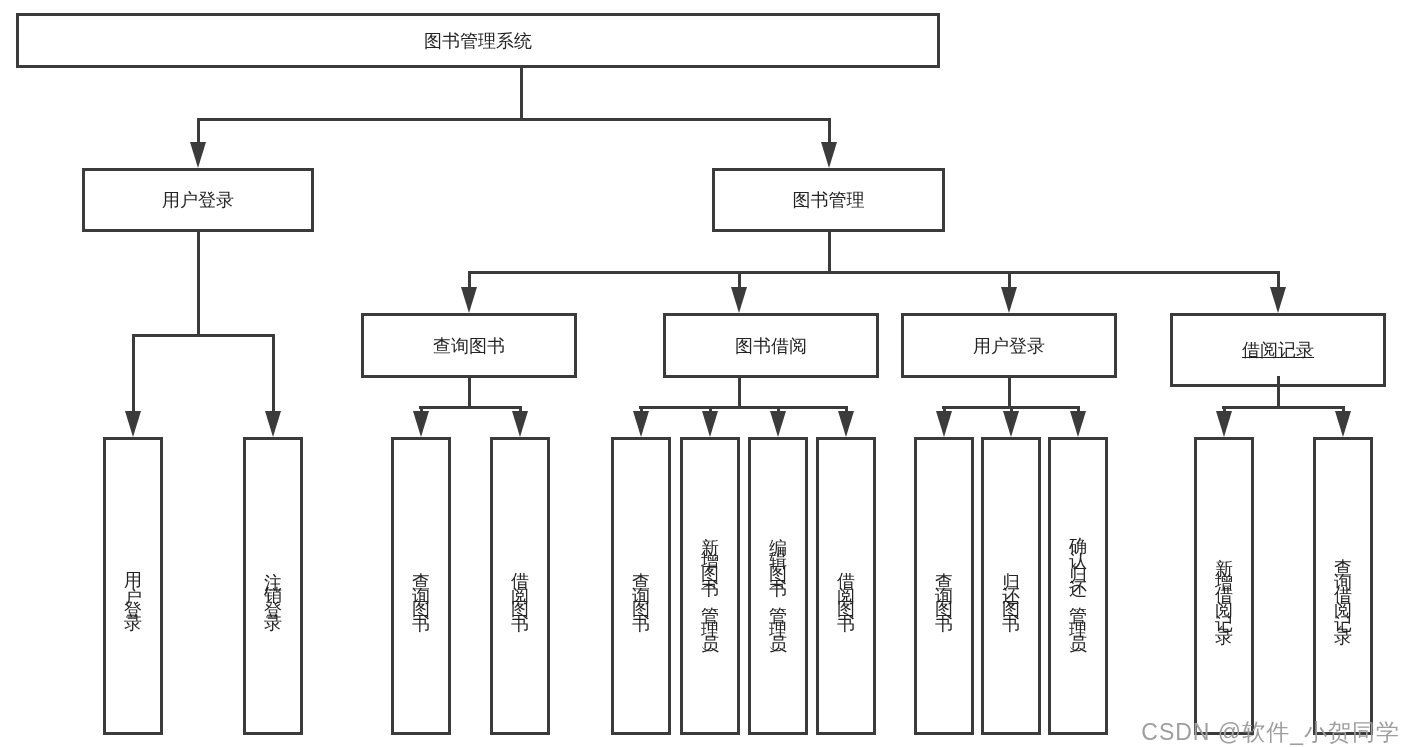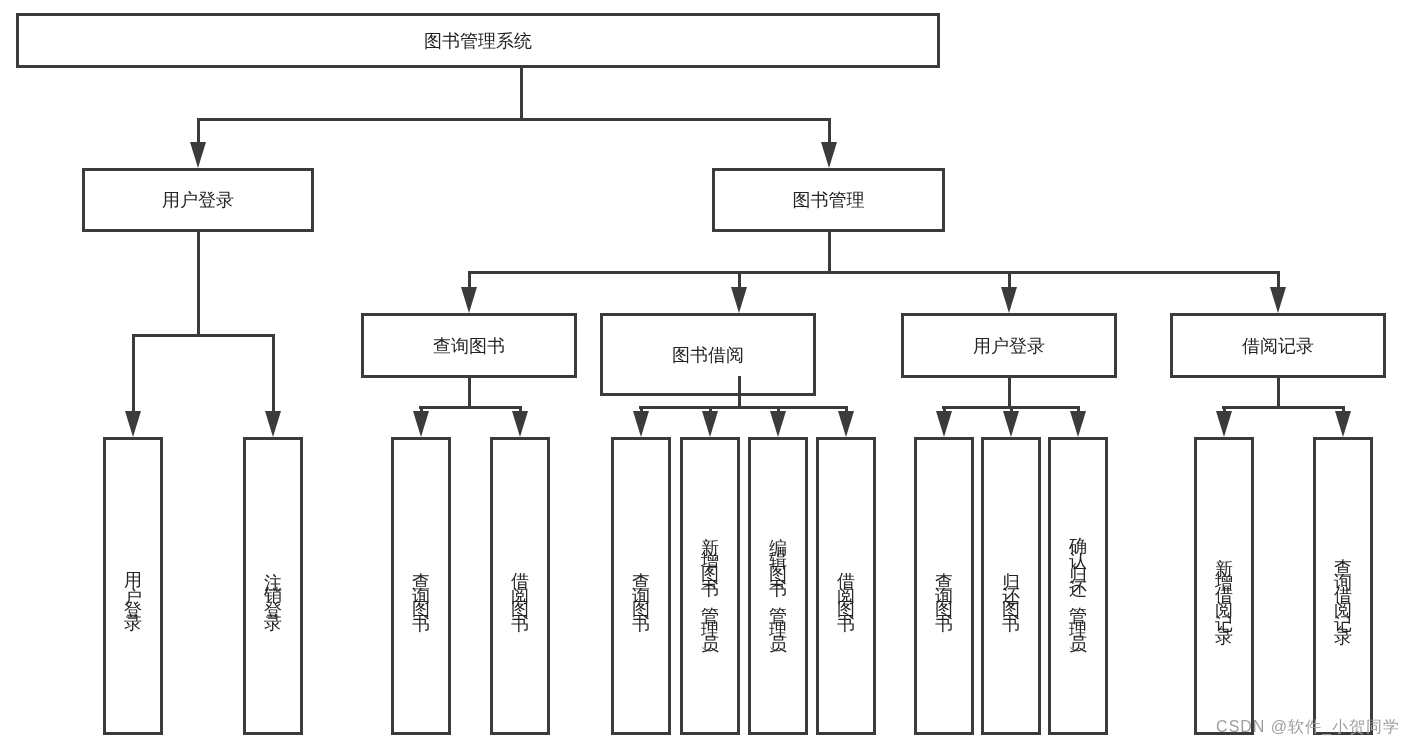--- a/index.html
+++ b/index.html
@@ -38,21 +38,21 @@
   .vline{position:absolute;width:3px;background:var(--line);}
   .arrow{
     position:absolute;width:0;height:0;
     border-left:8px solid transparent;
     border-right:8px solid transparent;
     border-top:26px solid var(--line);
   }
   .watermark{
     position:absolute;
     right:5px;top:717px;
-    font-size:16px;
+    font-size:23px;
     color:var(--watermark);
     letter-spacing:1px;
     z-index:5;
   }
 </style>
 </head>
 <body>
 
 <div id="canvas">
 
@@ -80,23 +80,23 @@
   <div class="vline" style="left:468px;top:271px;height:18px;"></div>
   <div class="vline" style="left:738px;top:271px;height:18px;"></div>
   <div class="vline" style="left:1008px;top:271px;height:18px;"></div>
   <div class="vline" style="left:1277px;top:271px;height:18px;"></div>
   <div class="arrow" style="left:461px;top:287px;"></div>
   <div class="arrow" style="left:731px;top:287px;"></div>
   <div class="arrow" style="left:1001px;top:287px;"></div>
   <div class="arrow" style="left:1270px;top:287px;"></div>
 
   <div class="node" style="left:361px;top:313px;width:216px;height:65px;">查询图书</div>
-  <div class="node" style="left:600px;top:313px;width:216px;height:83px;">图书借阅</div>
+  <div class="node" style="left:663px;top:313px;width:216px;height:65px;">图书借阅</div>
   <div class="node" style="left:901px;top:313px;width:216px;height:65px;">用户登录</div>
-  <div class="node" style="left:1170px;top:313px;width:216px;height:65px;">借阅记录</div>
+  <div class="node" style="left:1170px;top:313px;width:216px;height:74px;text-decoration:underline;">借阅记录</div>
 
   <div class="vline" style="left:468px;top:376px;height:32px;"></div>
   <div class="hline" style="left:419px;top:406px;width:103px;"></div>
   <div class="vline" style="left:420px;top:406px;height:9px;"></div>
   <div class="vline" style="left:519px;top:406px;height:9px;"></div>
   <div class="arrow" style="left:413px;top:411px;"></div>
   <div class="arrow" style="left:512px;top:411px;"></div>
 
   <div class="vline" style="left:738px;top:376px;height:32px;"></div>
   <div class="hline" style="left:639px;top:406px;width:209px;"></div>

